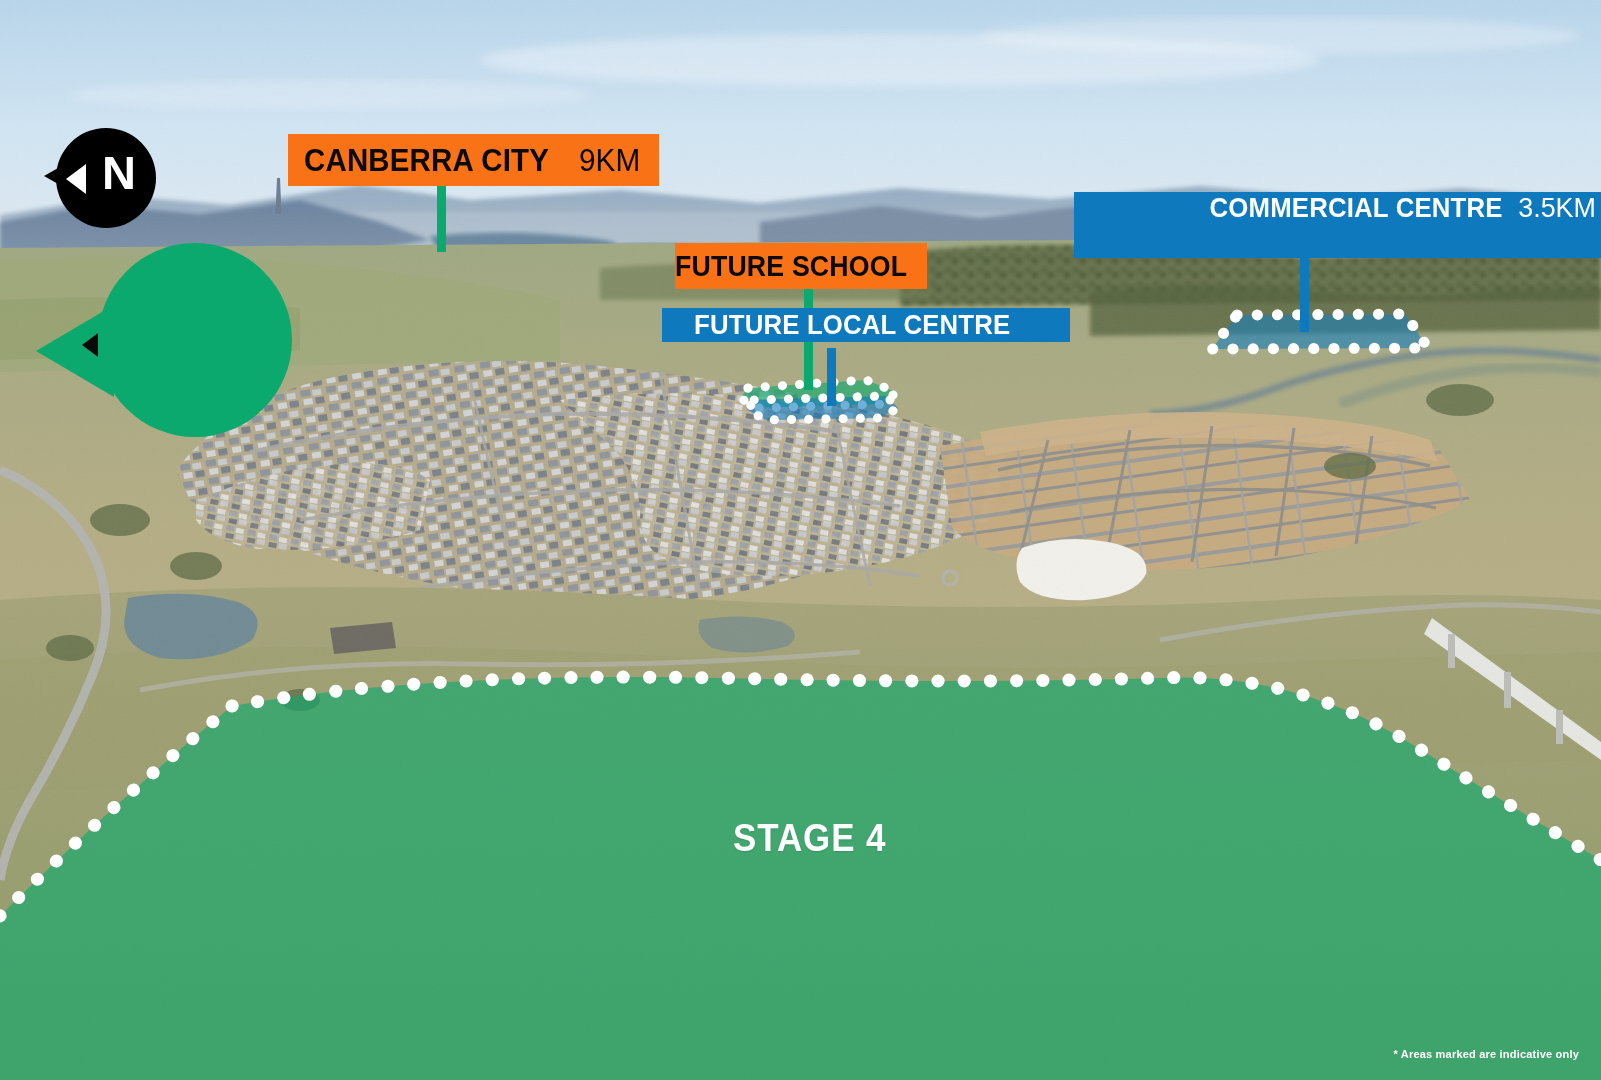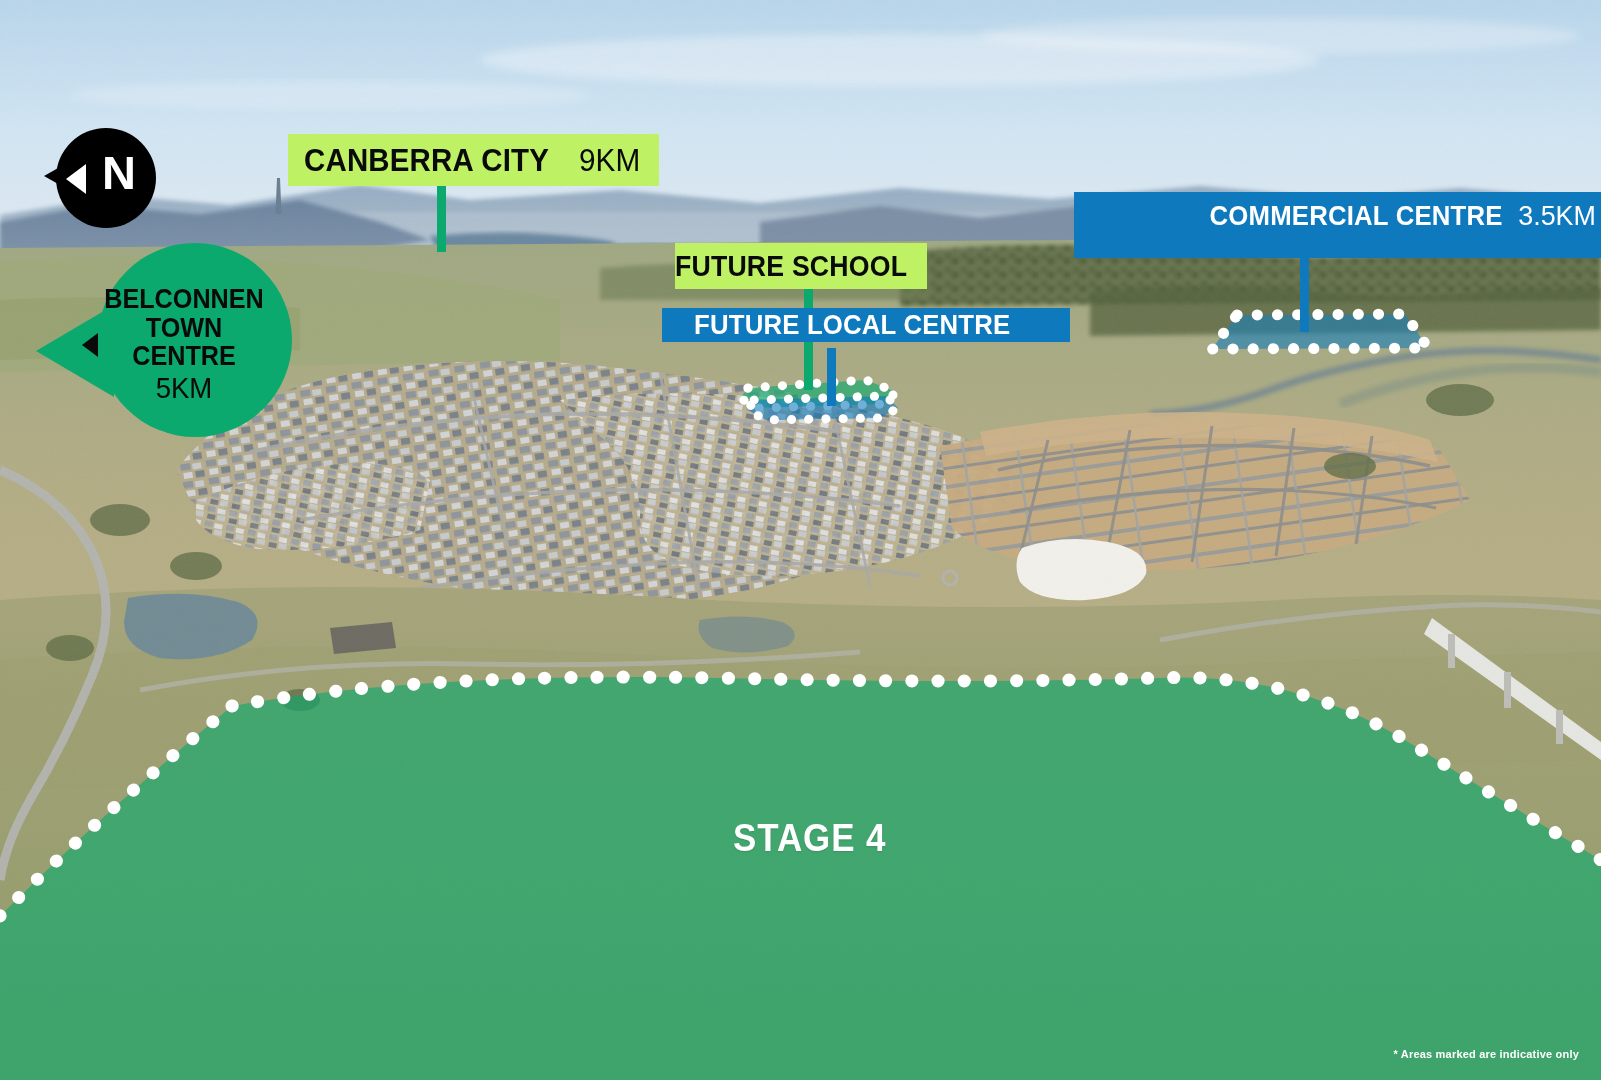--- a/index.html
+++ b/index.html
@@ -28,21 +28,21 @@
     transform:scaleX(.92);
     transform-origin:left center;
   }
   .lbl .t2{
     font-weight:normal;
     transform:scaleX(.96);
     transform-origin:left center;
   }
 
   
-  .lbl.green{background:#bef264;color:#0a0a0a;text-align:right;}
+  .lbl.green{background:#f97316;color:#0a0a0a;text-align:right;}
   
   .lbl.blue{background:#0F79BE;color:#ffffff;}
 
   
   .leader{position:absolute;}
   .leader.green{background:#0BA96D;}
   .leader.blue{background:#0F79BE;}
 
   
   #compass{position:absolute;left:44px;top:128px;width:112px;height:100px;}
@@ -319,44 +319,38 @@
     <div class="tip"></div>
     <div class="disc"></div>
     <div class="arrow"></div>
     <div class="n">N</div>
   </div>
 
   <div id="belconnen">
     <div class="tip"></div>
     <div class="body"></div>
     <div class="arrow"></div>
-    <div class="txt">
-      <span class="ln">BELCONNEN</span>
-      <span class="ln">TOWN</span>
-      <span class="ln">CENTRE</span>
-      <span class="km">5KM</span>
-    </div>
   </div>
 
   <div class="lbl green" style="left:288px;top:134px;height:52px;padding:0 16px;gap:9px;">
     <span class="t1" style="font-size:32px;">CANBERRA CITY</span>
     <span class="t2" style="font-size:31px;">9KM</span>
   </div>
 
   <div class="lbl green" style="left:675px;top:243px;height:46px;padding:0 0;">
     <span class="t1" style="font-size:29px;">FUTURE SCHOOL</span>
   </div>
 
   <div class="lbl blue" style="left:662px;top:308px;height:34px;padding:0 32px;">
     <span class="t1" style="font-size:28px;">FUTURE LOCAL CENTRE</span>
   </div>
 
   <div class="lbl blue" style="left:1074px;top:192px;width:540px;height:66px;padding:0 18px;
               display:block;text-align:right;">
-    <div style="margin-top:10px;white-space:nowrap;">
+    <div style="margin-top:2px;white-space:nowrap;">
       <span class="t1" style="font-size:28px;display:inline-block;transform-origin:right center;">COMMERCIAL CENTRE</span>
       <span class="t2" style="font-size:28px;display:inline-block;margin-left:8px;transform-origin:right center;">3.5KM</span>
     </div>
   </div>
 
   <div id="stage4-text">STAGE 4</div>
 
   <div id="footnote">* Areas marked are indicative only</div>
 
 </div>

